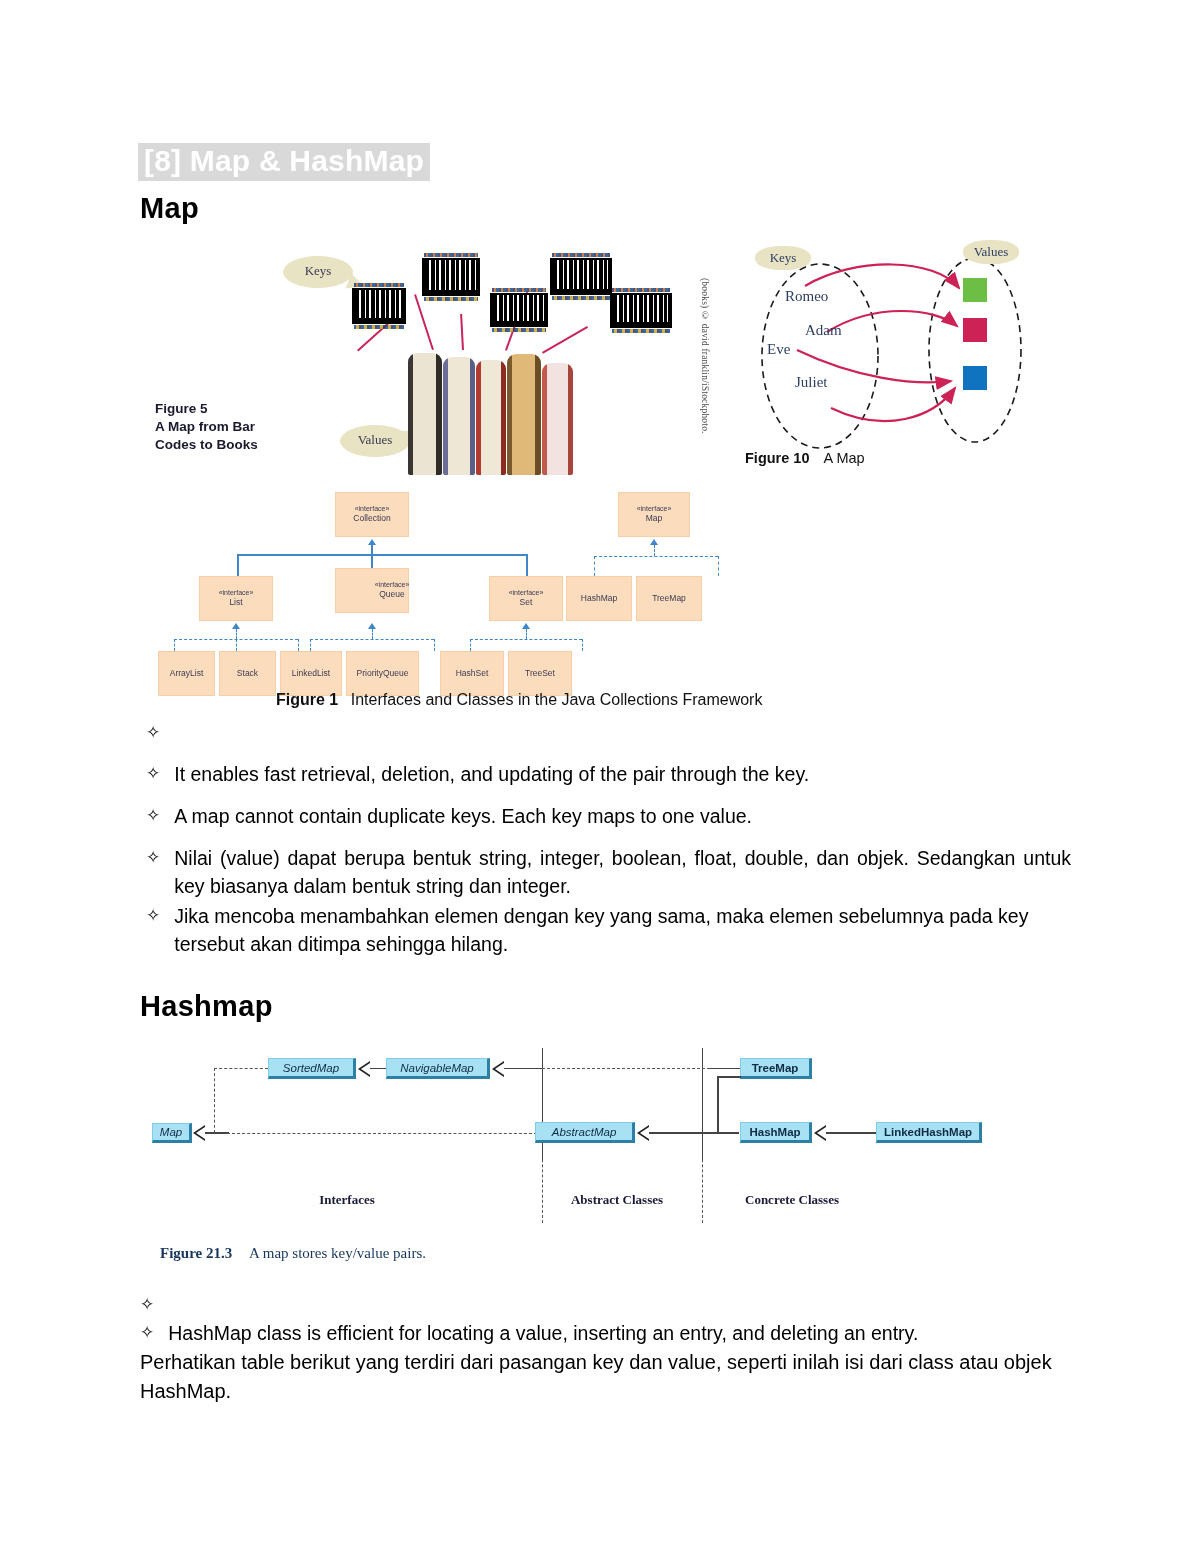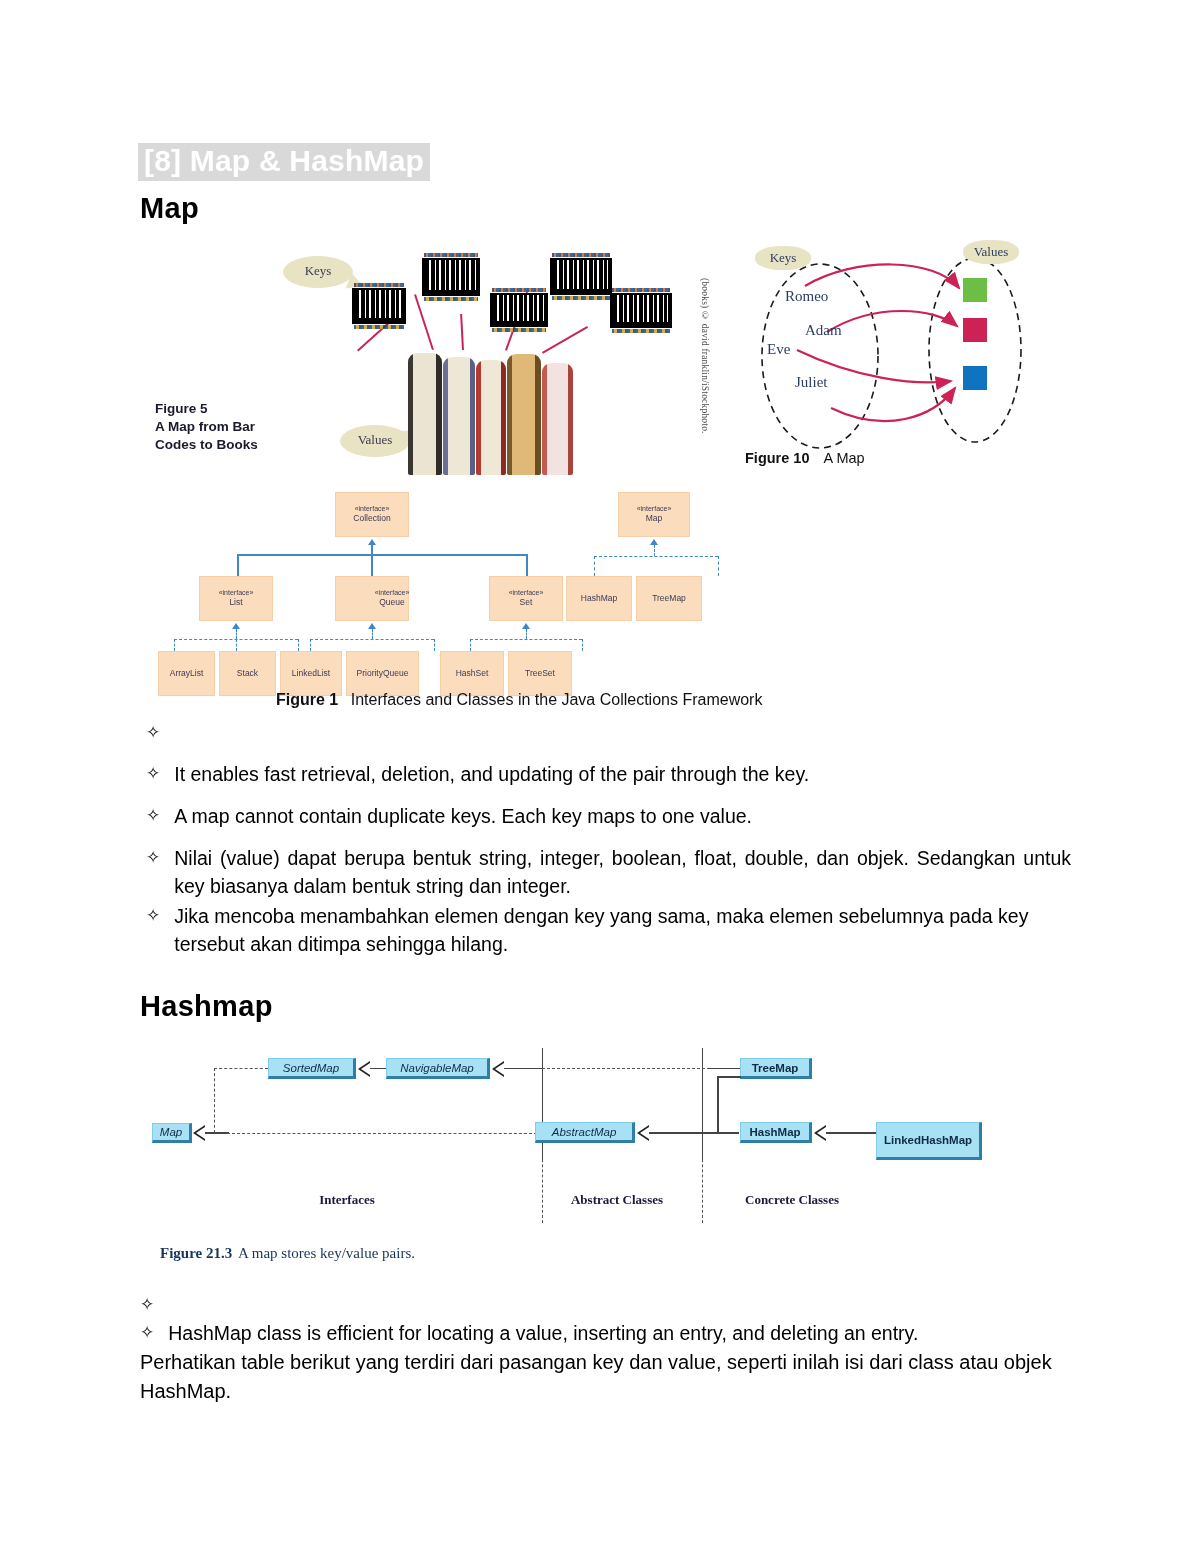--- a/index.html
+++ b/index.html
@@ -174,21 +174,21 @@
   }
   .sect-label{
     position:absolute; font-family:"Liberation Serif", serif;
     font-weight:bold; font-size:13px; color:#1a1a3a; text-align:center;
   }
   .fig213-caption{
     position:absolute; left:160px; top:1245px;
     font-family:"Liberation Serif", serif; font-size:15px; color:#17365d;
   }
   .fig213-caption .lab{ font-weight:bold; }
-  .fig213-caption .txt{ margin-left:2px; }
+  .fig213-caption .txt{ margin-left:13px; }
 
   .para{
     position:absolute; font-size:20px; line-height:1.45;
     font-family:"Liberation Sans", sans-serif; color:#000;
   }
 </style>
 </head>
 <body>
 
 <div class="page">
@@ -296,21 +296,21 @@
     <div class="ln-solid" style="left:219px;top:53px;width:1.6px;height:10px;"></div>
     <div class="ln-solid" style="left:85px;top:62px;width:290px;height:1.6px;"></div>
     <div class="ln-solid" style="left:85px;top:62px;width:1.6px;height:22px;"></div>
     <div class="ln-solid" style="left:219px;top:62px;width:1.6px;height:22px;"></div>
     <div class="ln-solid" style="left:374px;top:62px;width:1.6px;height:22px;"></div>
 
     <div class="uml-box" style="left:47px;top:84px;width:74px;height:45px;">
       <span class="stereo">«interface»</span>
       <span class="nm">List</span>
     </div>
-    <div class="uml-box" style="left:183px;top:84px;width:74px;height:45px;padding-left:40px;">
+    <div class="uml-box" style="left:183px;top:76px;width:74px;height:45px;padding-left:40px;">
       <span class="stereo">«interface»</span>
       <span class="nm">Queue</span>
     </div>
     <div class="uml-box" style="left:337px;top:84px;width:74px;height:45px;">
       <span class="stereo">«interface»</span>
       <span class="nm">Set</span>
     </div>
 
     <div class="tri" style="left:80px;top:131px;"></div>
     <div class="tri" style="left:216px;top:131px;"></div>
@@ -432,21 +432,21 @@
         <i></i>
       </div>
     <div class="gl" style="left:497px;top:84.3px;width:90px;height:1.4px;"></div>
 
     <div class="blue-box concrete" style="left:588px;top:10px;width:72px;height:21px;">TreeMap</div>
     <div class="blue-box concrete" style="left:588px;top:74px;width:72px;height:21px;">HashMap</div>
     <div class="hollow-arrow" style="left:662px;top:76.5px;">
         <i></i>
       </div>
     <div class="gl" style="left:674px;top:84.3px;width:52px;height:1.4px;"></div>
-    <div class="blue-box concrete" style="left:724px;top:74px;width:106px;height:38px;">LinkedHashMap</div>
+    <div class="blue-box concrete" style="left:724px;top:74px;width:106px;height:21px;">LinkedHashMap</div>
 
     <div class="gl" style="left:565px;top:28px;width:24px;height:2.4px;"></div>
     <div class="gl" style="left:565px;top:28px;width:2.4px;height:57px;"></div>
 
     <div class="sect-label" style="left:130px;top:144px;width:130px;">Interfaces</div>
     <div class="sect-label" style="left:400px;top:144px;width:130px;">Abstract Classes</div>
     <div class="sect-label" style="left:555px;top:144px;width:170px;">Concrete Classes</div>
   </div>
 
   <div class="fig213-caption">

